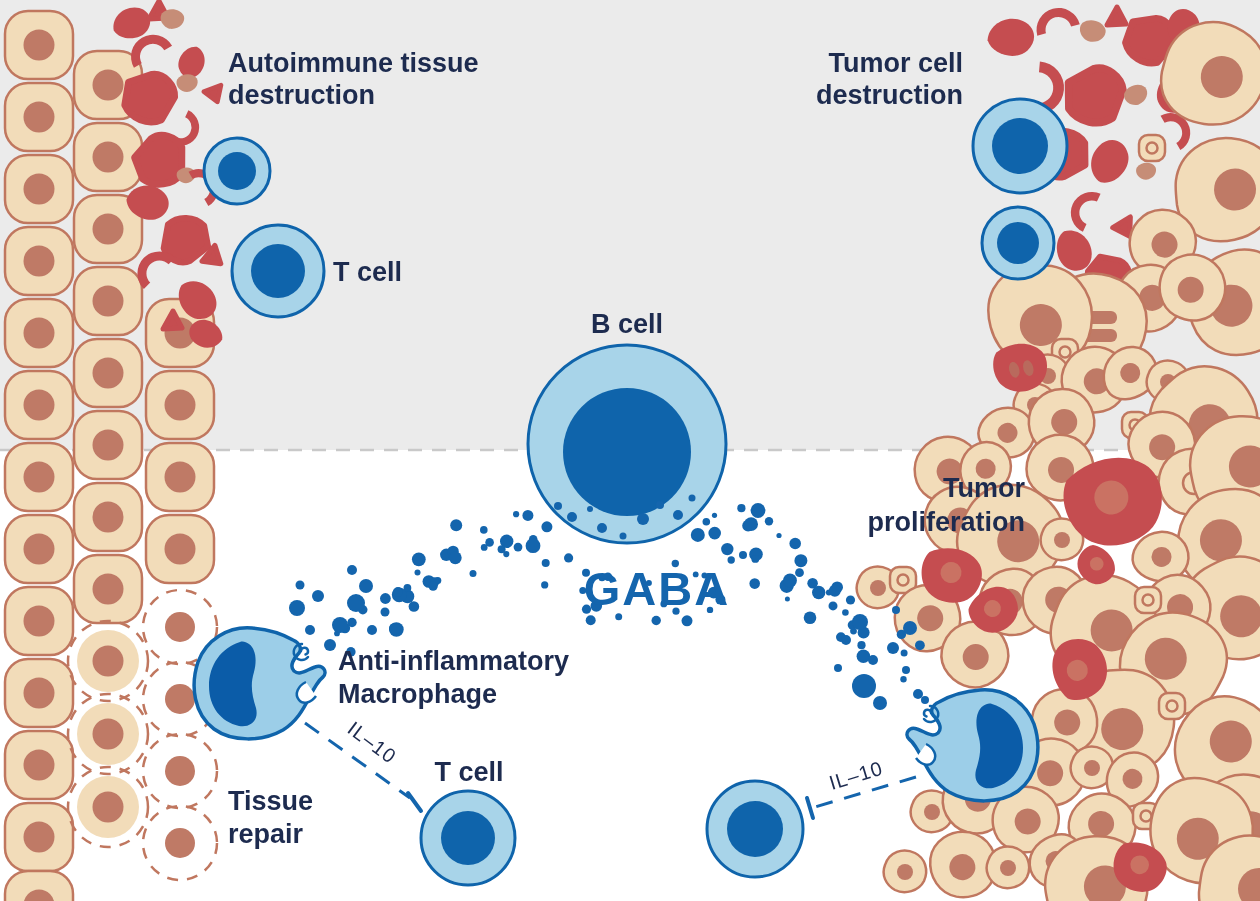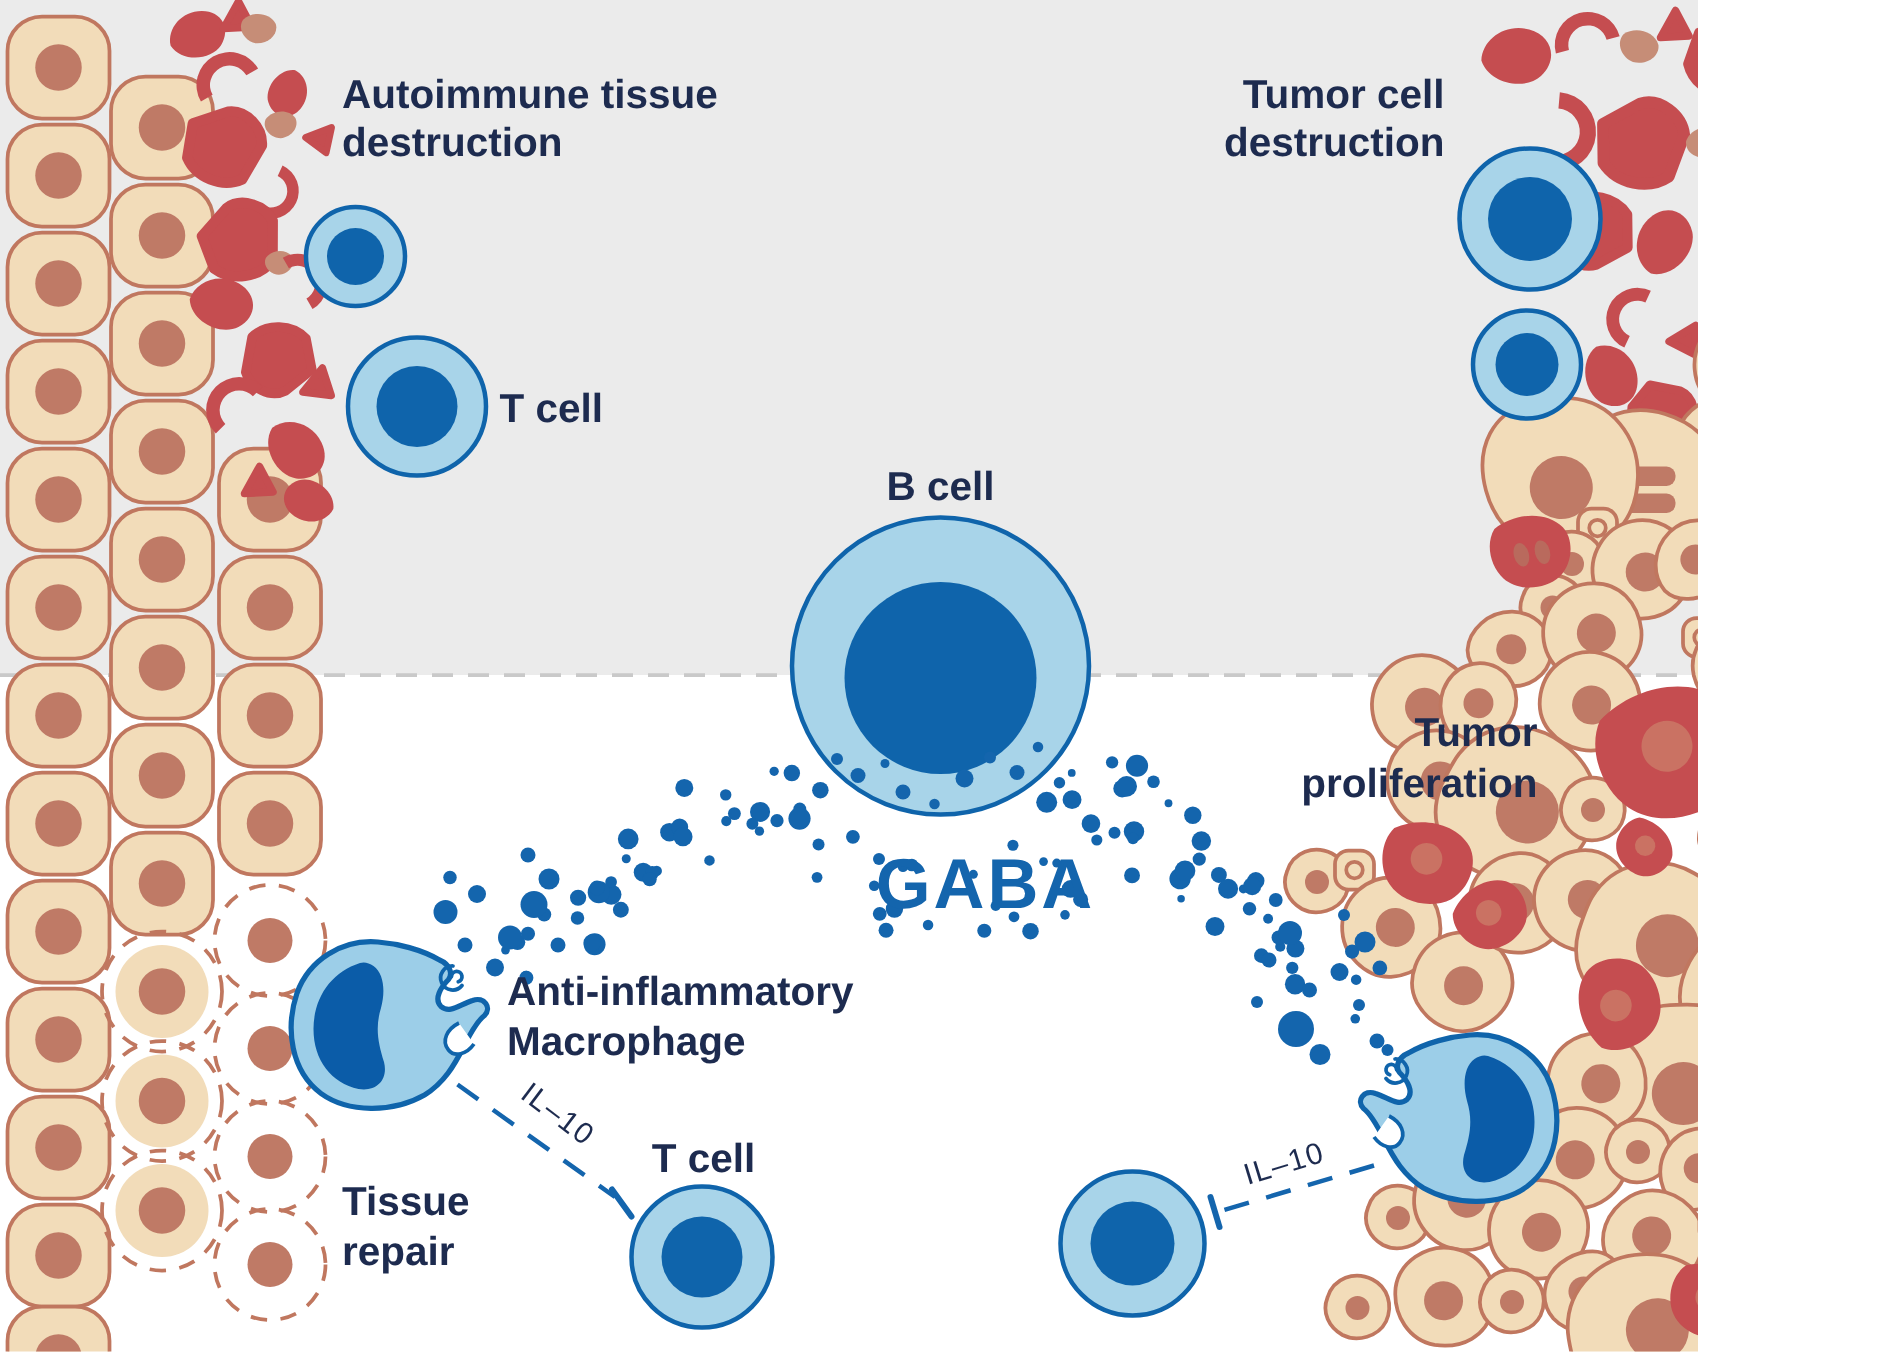--- a/index.html
+++ b/index.html
@@ -1,16 +1,16 @@
 <!DOCTYPE html>
 <html><head>
 <meta charset="utf-8">
 <style>
   html,body{margin:0;padding:0;background:#fff;}
-  .stage{position:relative;width:1132px;height:901px;overflow:hidden;}
+  .stage{position:relative;width:1260px;height:901px;overflow:hidden;}
   svg{display:block;}
   .tan{fill:#f2dcb9;stroke:#c0775f;stroke-width:2.5;}
   .nuc{fill:#bf7a66;}
   .dash{fill:none;stroke:#c0775f;stroke-width:2.5;stroke-dasharray:11 9;}
   .red{fill:#c54d50;}
   .redl{fill:#ca7263;}
   .tanbit{fill:#c68d77;}
   .blue-out{fill:#a8d4e9;stroke:#0f64ab;stroke-width:3;}
   .blue-nuc{fill:#0f64ab;}
   .mac-body{fill:#9ccee8;stroke:#0f64ab;stroke-width:3.5;}

